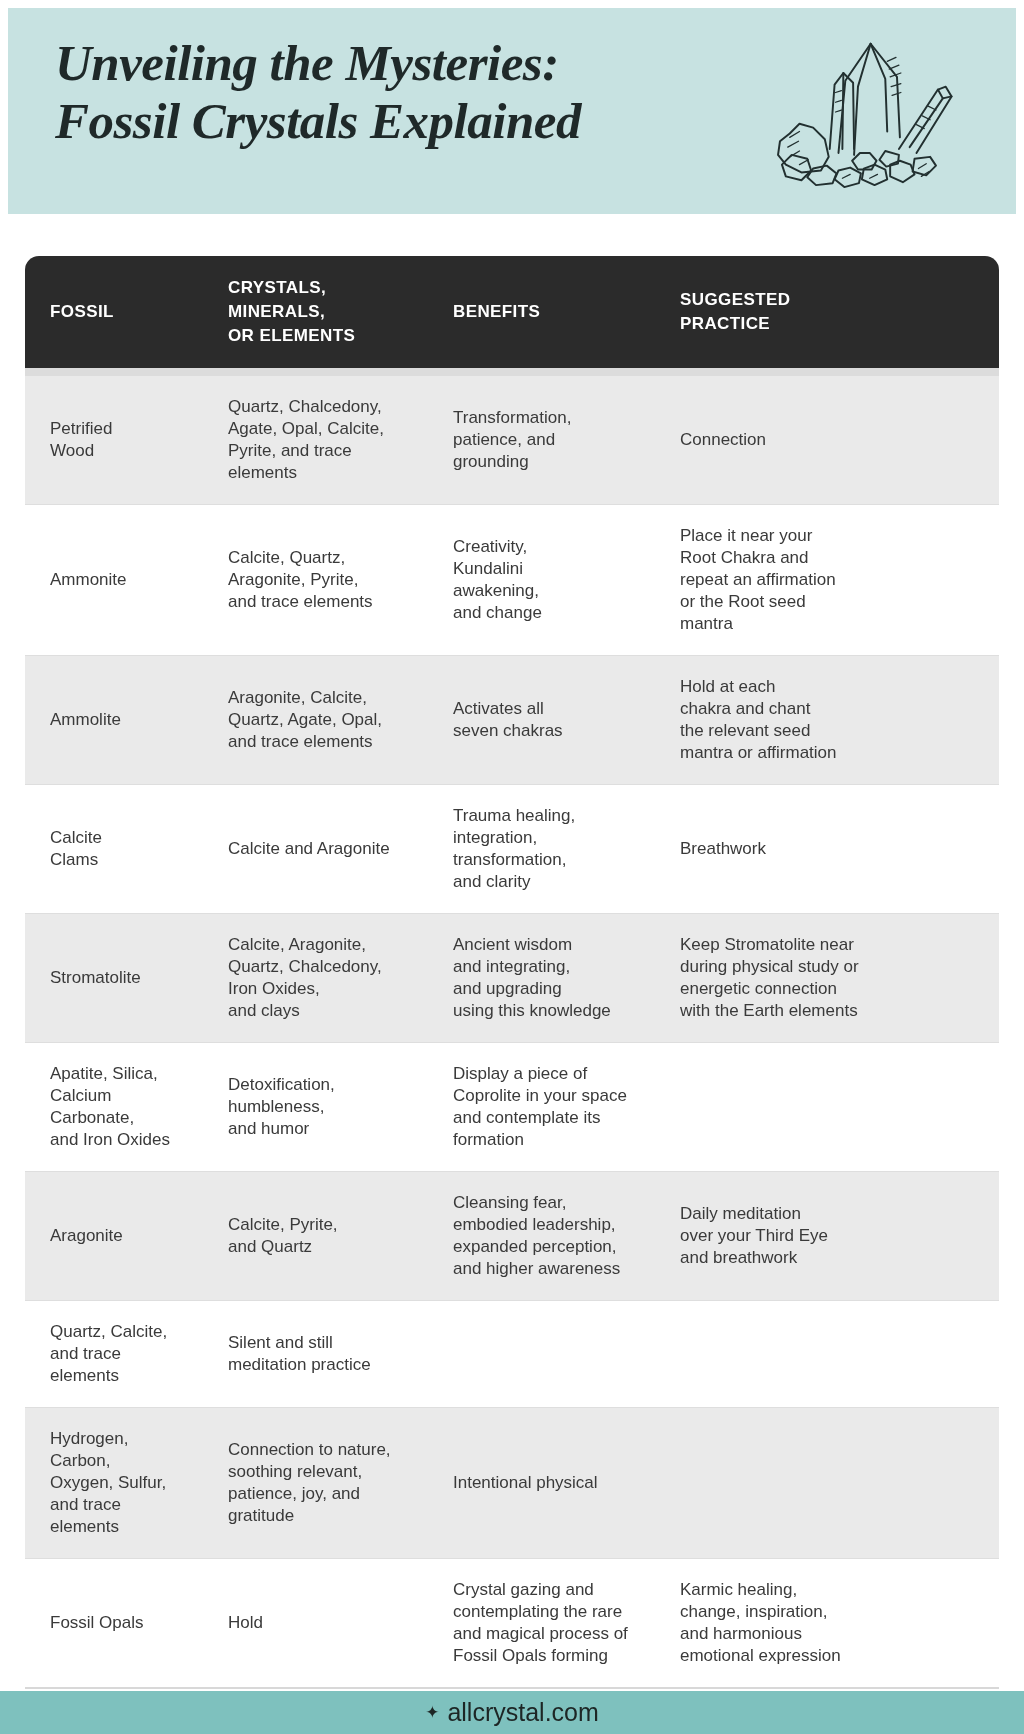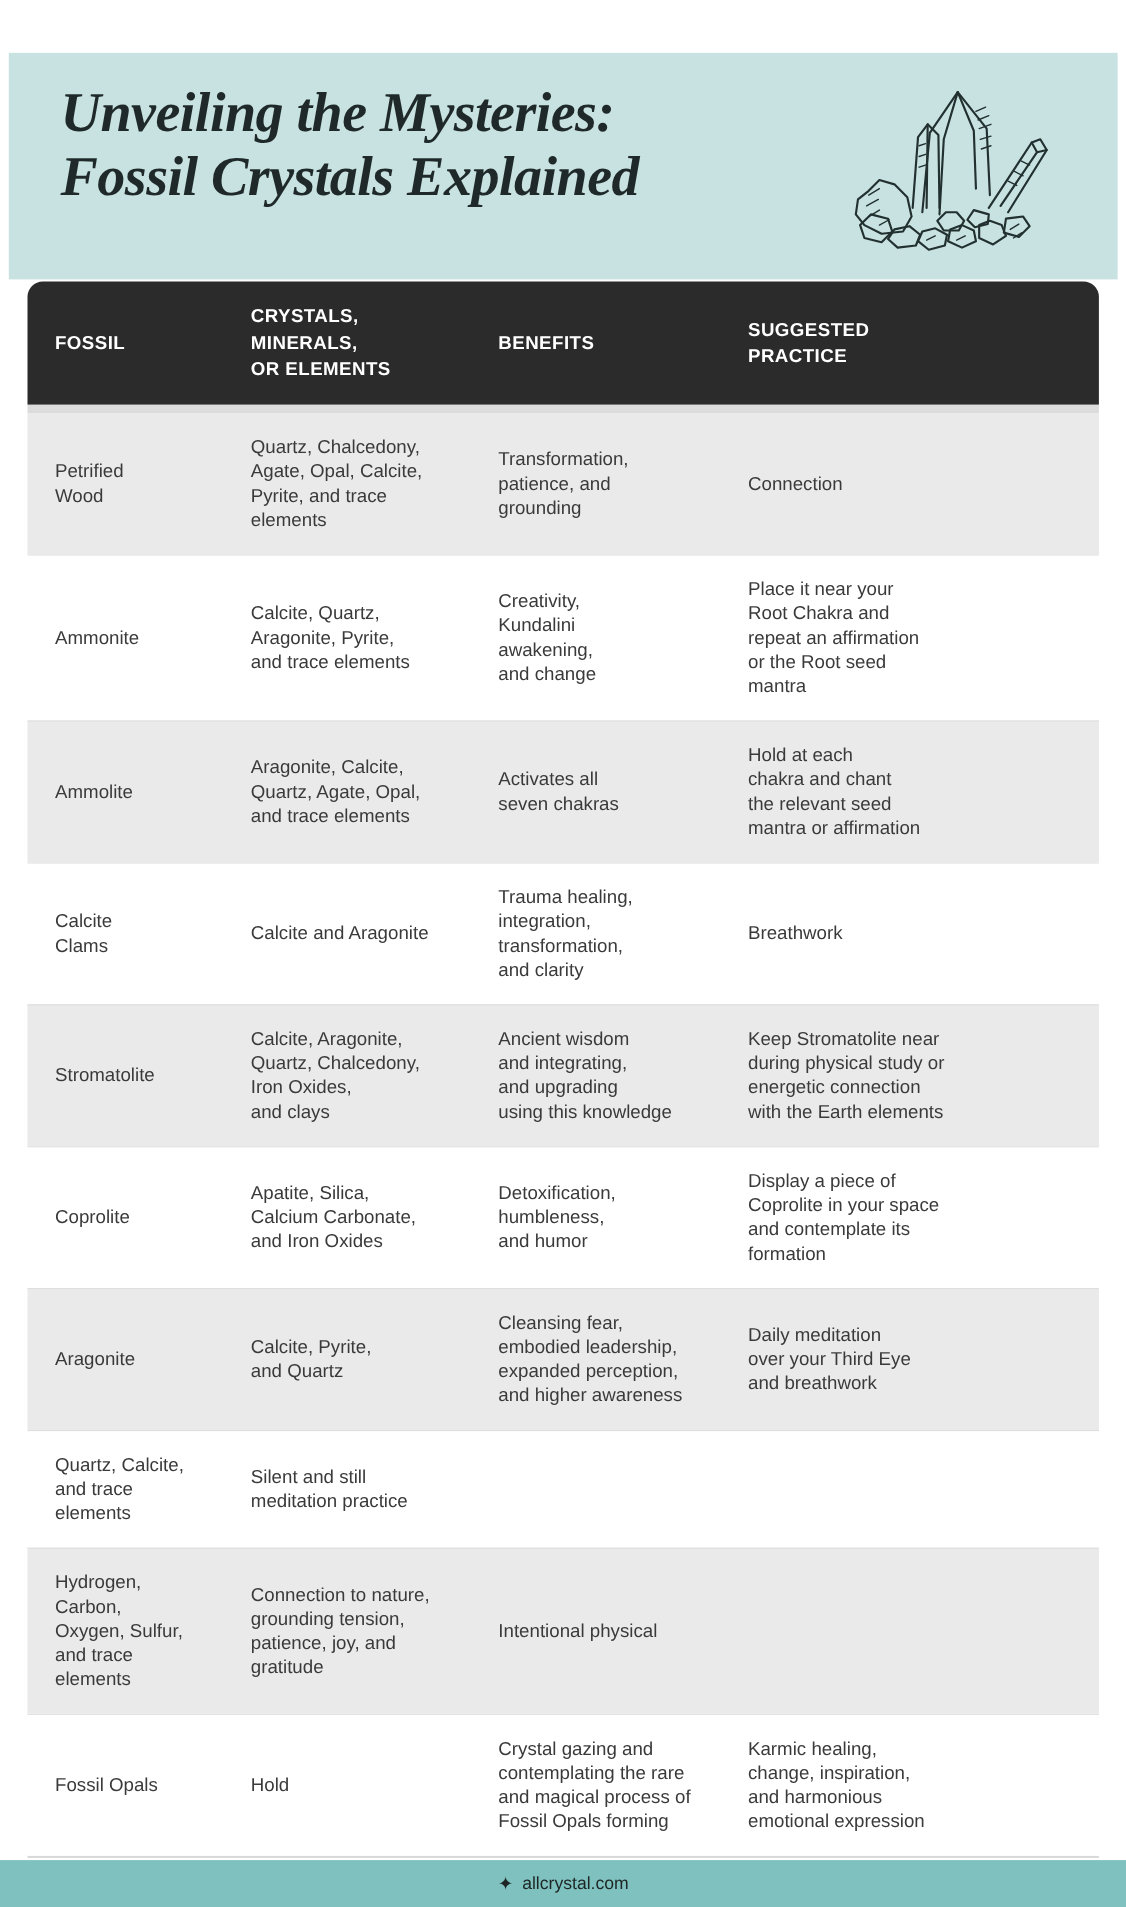--- a/index.html
+++ b/index.html
@@ -9,21 +9,20 @@
     position:relative;
     width:1024px; height:1734px;
     background:#ffffff;
     overflow:hidden;
   }
 
   
   .hero {
     position:absolute; top:8px; left:8px; right:8px; height:206px;
     background:#c7e2e1;
-    margin-top:40px;
   }
   .hero-title {
     position:absolute; left:47px; top:26px;
     font-family:"Liberation Serif", serif;
     font-style:italic; font-weight:bold;
     font-size:51px; line-height:58px;
     color:#1f2929;
     letter-spacing:-0.5px;
     white-space:pre-line;
   }
@@ -71,21 +70,21 @@
   }
 
   
   .footer {
     position:absolute; left:0; right:0; bottom:0; height:43px;
     background:#7ec1be;
     display:flex; align-items:center; justify-content:center;
     gap:8px;
   }
   .footer .star { font-size:17px; color:#1d2625; line-height:1; }
-  .footer .site { font-size:16px; color:#1d2625; }
+  .footer .site { font-size:25px; color:#1d2625; }
 
   svg .ink { stroke:#223030; stroke-width:2; fill:none; stroke-linecap:round; stroke-linejoin:round; }
   svg .ink-thin { stroke:#223030; stroke-width:1.3; fill:none; stroke-linecap:round; }
 </style>
 </head>
 <body>
 
 <div class="page">
 
   <header class="hero">
@@ -199,21 +198,20 @@
 and integrating,
 and upgrading
 using this knowledge</div>
         <div class="cell">Keep Stromatolite near
 during physical study or
 energetic connection
 with the Earth elements</div>
       </div>
 
       <div class="row">
-        <div class="cell">Coprolite</div>
         <div class="cell">Apatite, Silica,
 Calcium Carbonate,
 and Iron Oxides</div>
         <div class="cell">Detoxification,
 humbleness,
 and humor</div>
         <div class="cell">Display a piece of
 Coprolite in your space
 and contemplate its
 formation</div>
@@ -237,21 +235,21 @@
 and trace elements</div>
         <div class="cell">Silent and still
 meditation practice</div>
       </div>
 
       <div class="row">
         <div class="cell">Hydrogen, Carbon,
 Oxygen, Sulfur,
 and trace elements</div>
         <div class="cell">Connection to nature,
-grounding tension,
+soothing relevant,
 patience, joy, and
 gratitude</div>
         <div class="cell">Intentional physical</div>
       </div>
 
       <div class="row">
         <div class="cell">Fossil Opals</div>
         <div class="cell">Hold</div>
         <div class="cell">Crystal gazing and
 contemplating the rare

